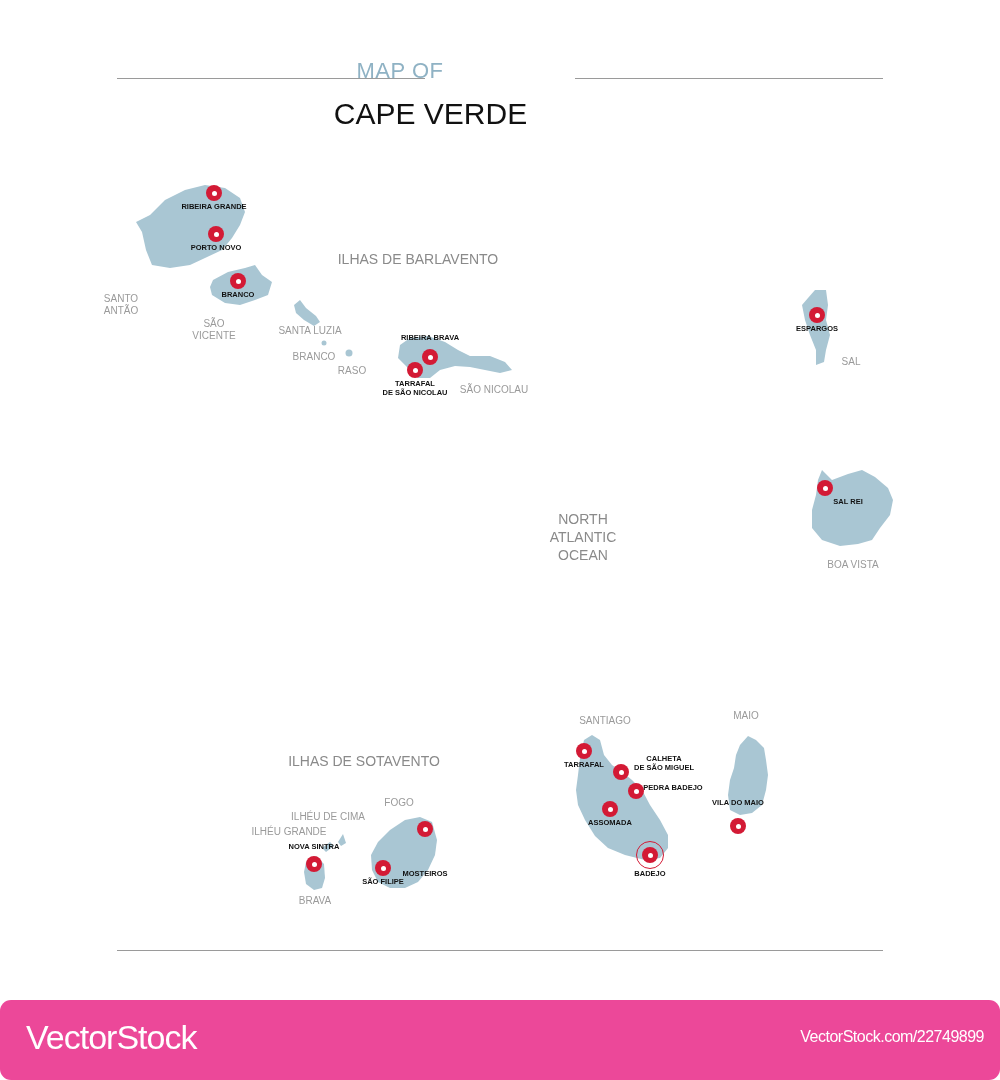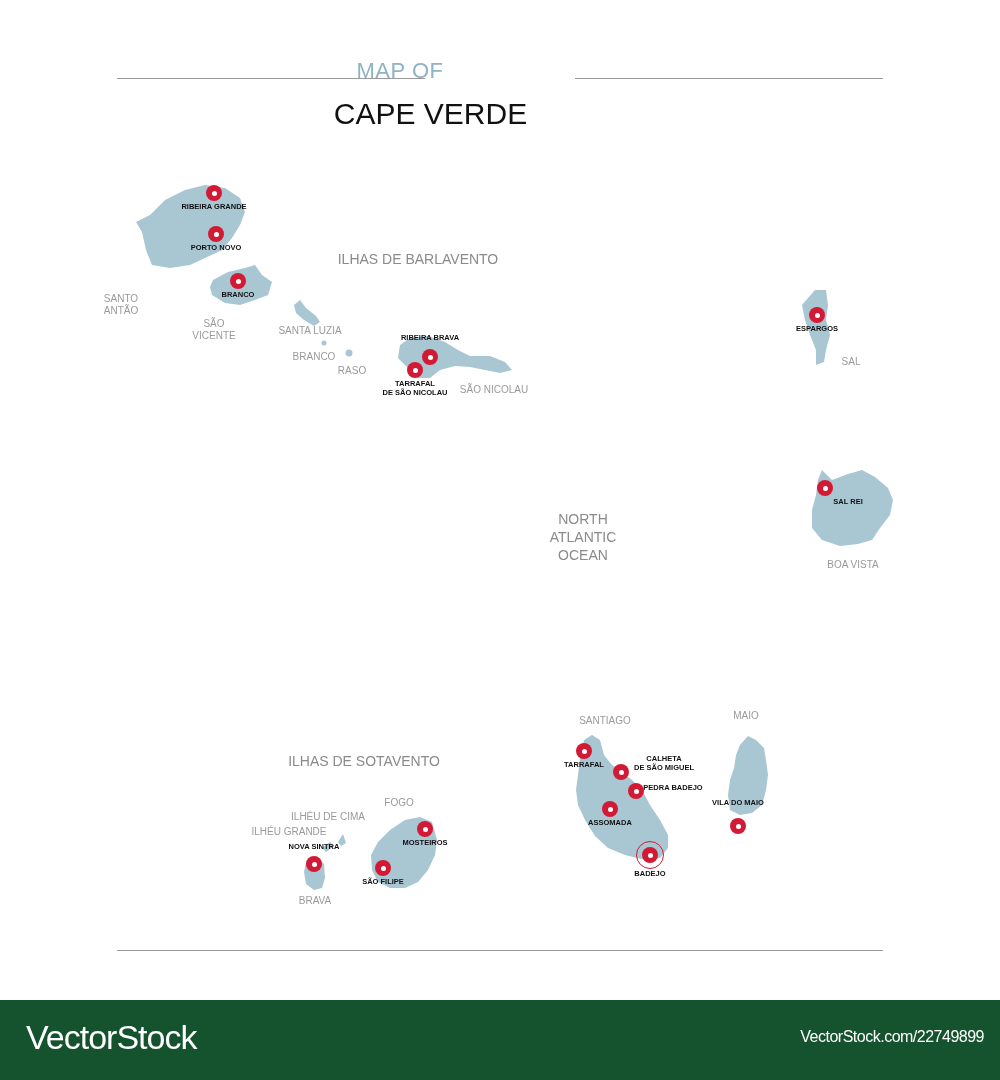--- a/index.html
+++ b/index.html
@@ -8,21 +8,21 @@
   .title-top { position: absolute; top: 58px; left: 0; width: 800px; text-align: center; font-size: 22px; color: #8fb2c4; letter-spacing: 0.5px; }
   .title-main { position: absolute; top: 97px; left: 0; width: 861px; text-align: center; font-size: 30px; color: #111; }
   svg.map { position: absolute; left: 0; top: 0; }
   .island { fill: #a9c6d3; }
   .lbl { position: absolute; font-size: 10px; color: #9a9a9a; text-align: center; line-height: 12px; white-space: nowrap; transform: translateX(-50%); }
   .region { position: absolute; font-size: 14px; color: #8a8a8a; text-align: center; line-height: 18px; white-space: nowrap; transform: translateX(-50%); }
   .city { position: absolute; font-size: 7.5px; font-weight: bold; color: #111; text-align: center; line-height: 9px; white-space: nowrap; transform: translateX(-50%); }
   .marker { position: absolute; width: 16px; height: 16px; border-radius: 50%; background: #d31a35; transform: translate(-50%,-50%); }
   .marker::after { content: ""; position: absolute; left: 5.5px; top: 5.5px; width: 5px; height: 5px; border-radius: 50%; background: #fff; }
   .capital-ring { position: absolute; width: 26px; height: 26px; border-radius: 50%; border: 1px solid #d31a35; transform: translate(-50%,-50%); }
-  .footer { position: absolute; left: 0; top: 1000px; width: 1000px; height: 80px; background: #14532d; }
+  .footer { position: absolute; left: 0; top: 1000px; width: 1000px; height: 80px; background: #ec4899; border-radius: 11px; }
   .brand { position: absolute; left: 26px; top: 18px; color: #fff; font-size: 34px; letter-spacing: -1px; }
   .stockid { position: absolute; right: 16px; top: 28px; color: #fff; font-size: 16px; letter-spacing: -0.5px; margin-left: 20px; }
 </style>
 </head>
 <body>
 
 <div class="hrule" style="left:117px; top:78px; width:308px;"></div>
 <div class="hrule" style="left:575px; top:78px; width:308px;"></div>
 <div class="title-top">MAP OF</div>
 <div class="title-main">CAPE VERDE</div>
@@ -87,21 +87,21 @@
     <div class="marker" style="left: 636px; top: 791px; background: rgb(211, 26, 53);"></div>
     <div class="city" style="left: 673px; top: 783px;">PEDRA BADEJO</div>
     <div class="marker" style="left: 610px; top: 809px; background: rgb(211, 26, 53);"></div>
     <div class="city" style="left: 610px; top: 818px;">ASSOMADA</div>
     <div class="capital-ring" style="left: 650px; top: 855px;"></div>
     <div class="marker" style="left: 650px; top: 855px; background: rgb(211, 26, 53);"></div>
     <div class="city" style="left: 650px; top: 869px;">BADEJO</div>
     <div class="marker" style="left: 738px; top: 826px; background: rgb(211, 26, 53);"></div>
     <div class="city" style="left: 738px; top: 798px;">VILA DO MAIO</div>
     <div class="marker" style="left: 425px; top: 829px; background: rgb(211, 26, 53);"></div>
-    <div class="city" style="left: 425px; top: 838px;">MOSTEIROS</div>
+    <div class="city" style="left: 425px; top: 869px;">MOSTEIROS</div>
     <div class="marker" style="left: 383px; top: 868px; background: rgb(211, 26, 53);"></div>
     <div class="city" style="left: 383px; top: 877px;">SÃO FILIPE</div>
     <div class="marker" style="left: 314px; top: 864px; background: rgb(211, 26, 53);"></div>
     <div class="city" style="left: 314px; top: 842px;">NOVA SINTRA</div>
   </div>
 
 <div class="hrule" style="left:117px; top:950px; width:766px;"></div>
 
 <div class="footer">
   <div class="brand">VectorStock</div>

